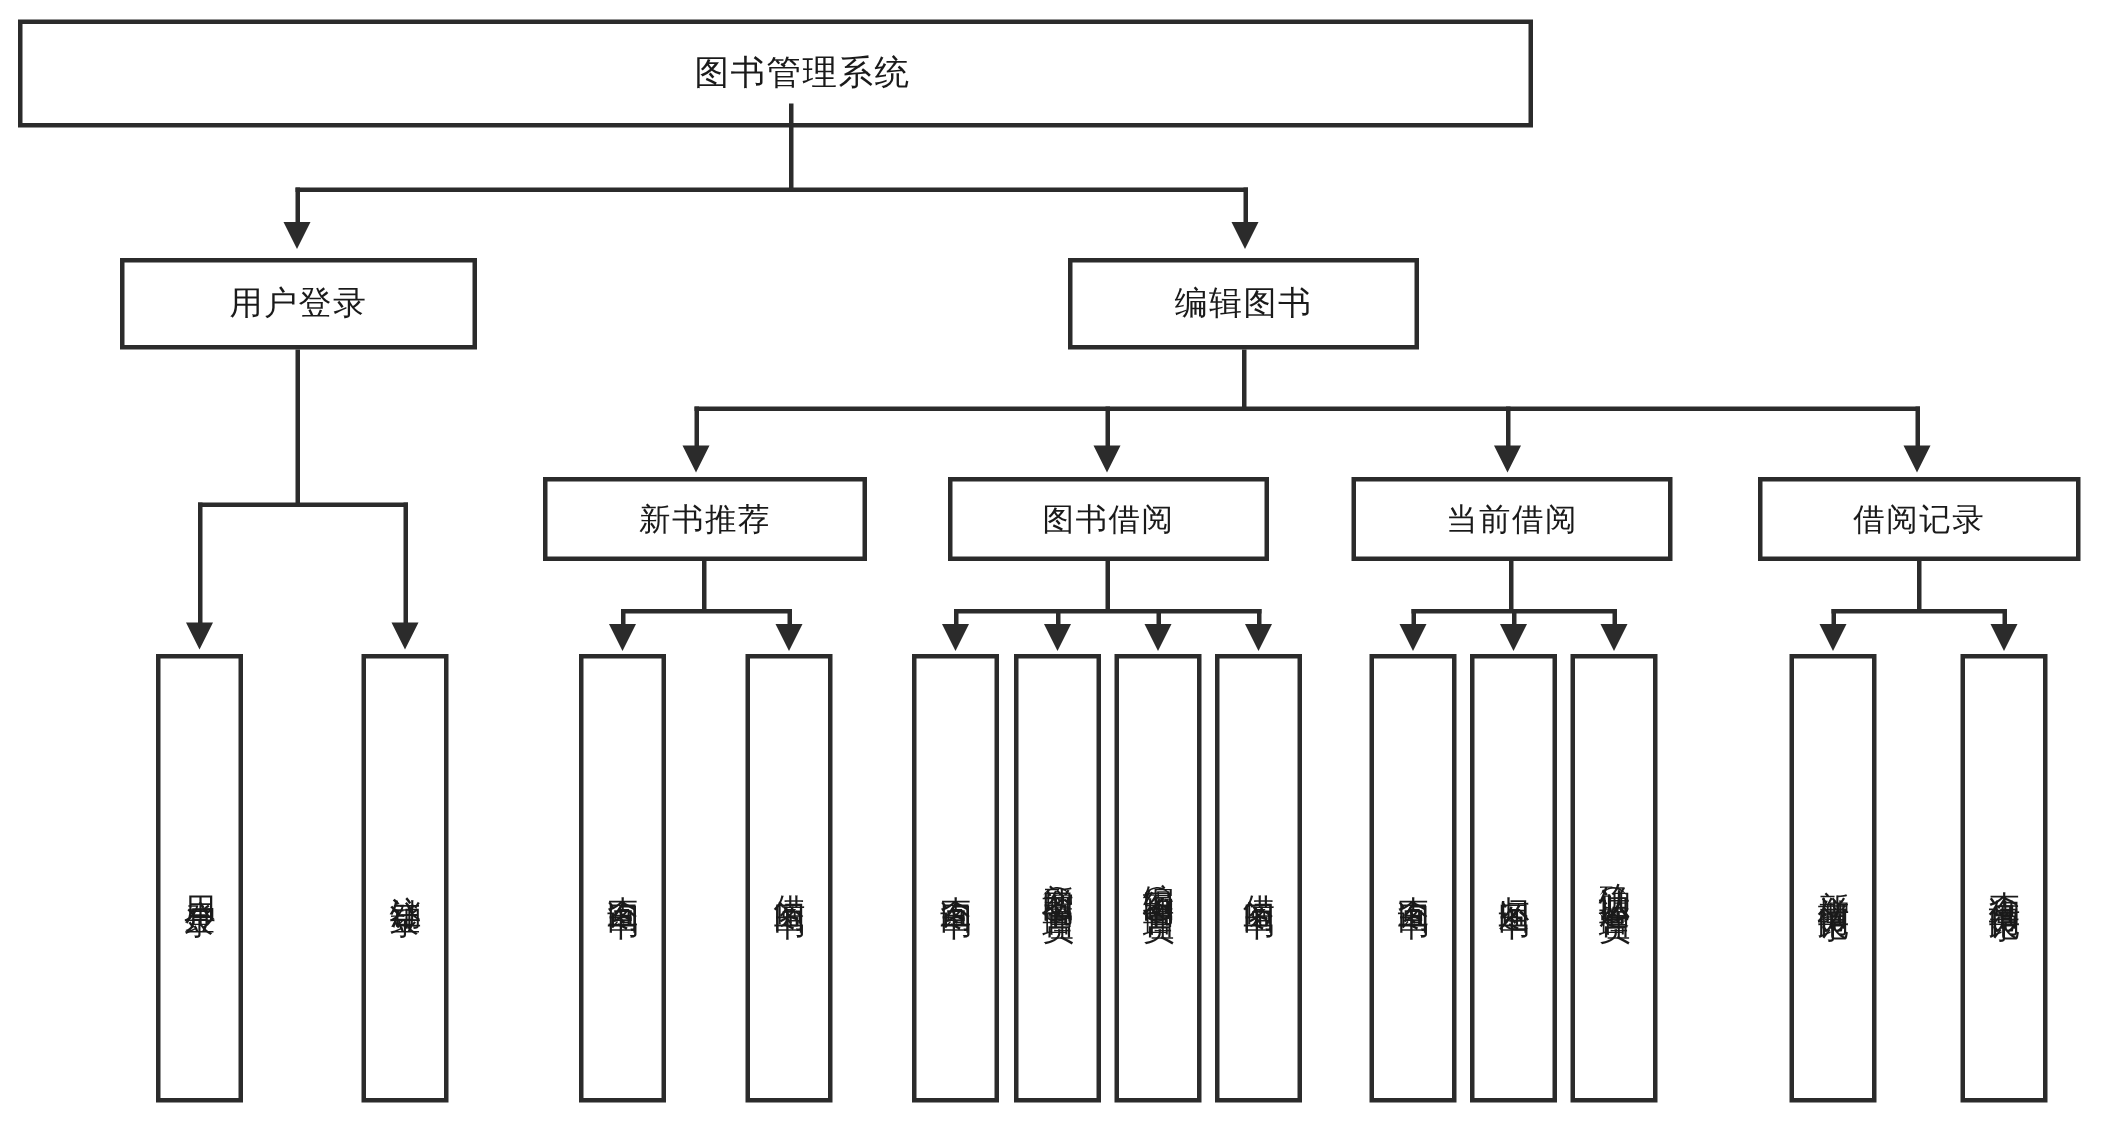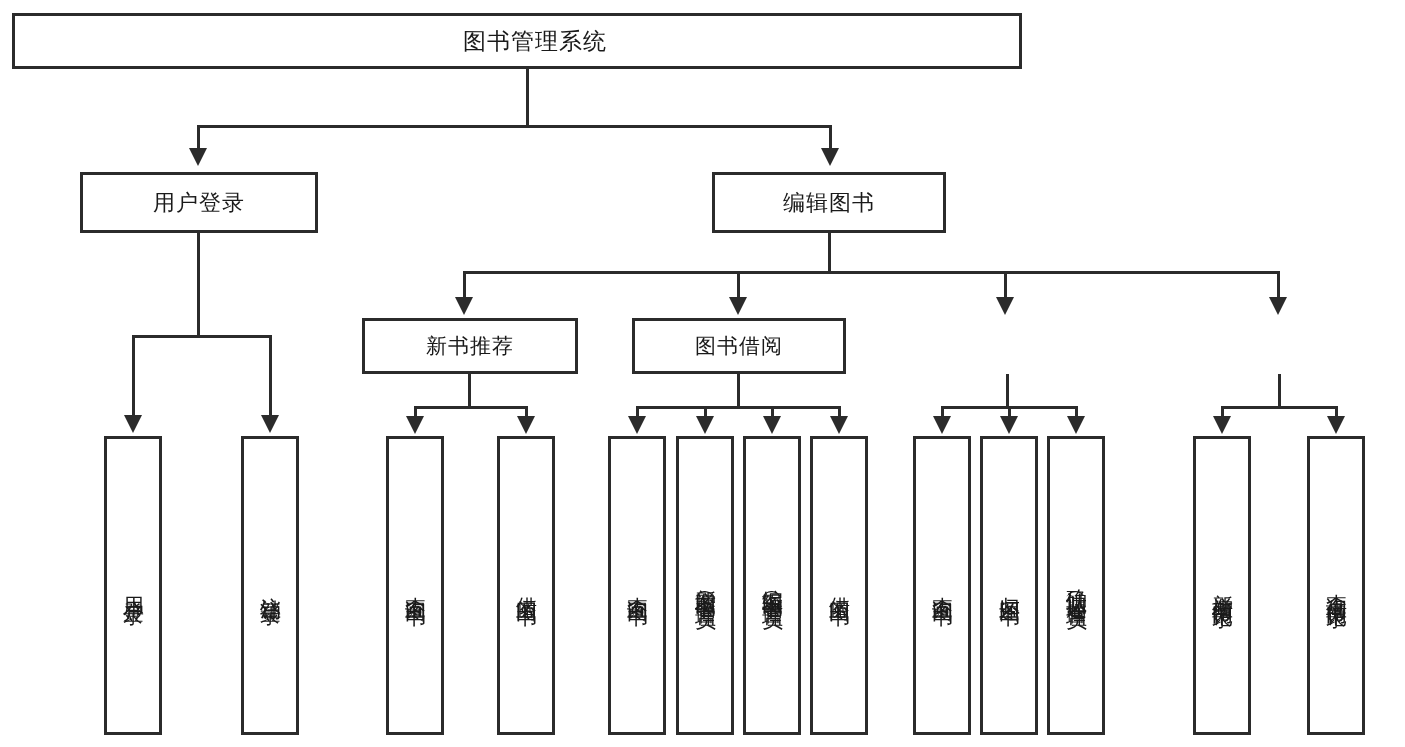--- a/index.html
+++ b/index.html
@@ -73,21 +73,21 @@
     white-space:nowrap;
     letter-spacing:0.5px;
     user-select:none;
   }
 </style>
 </head>
 <body>
 
 <div id="canvas">
 
-  <div class="node root" style="left:12px;top:13px;width:1010px;height:56px;padding-left:36px;">
+  <div class="node root" style="left:12px;top:13px;width:1010px;height:72px;padding-left:36px;">
     <span class="label">图书管理系统</span>
   </div>
 
   <div class="vline" style="left:526px;top:69px;height:58px;"></div>
   <div class="hline" style="left:197px;top:125px;width:635px;"></div>
   <div class="vline" style="left:197px;top:125px;height:25px;"></div>
   <div class="vline" style="left:829px;top:125px;height:25px;"></div>
   <div class="arrow" style="left:189px;top:148px;"></div>
   <div class="arrow" style="left:821px;top:148px;"></div>
 
@@ -122,20 +122,26 @@
   <div class="arrow" style="left:729px;top:297px;"></div>
   <div class="arrow" style="left:996px;top:297px;"></div>
   <div class="arrow" style="left:1269px;top:297px;"></div>
 
   <div class="node lvl3" style="left:362px;top:318px;width:216px;height:56px;">
     <span class="label">新书推荐</span>
   </div>
   <div class="node lvl3" style="left:632px;top:318px;width:214px;height:56px;">
     <span class="label">图书借阅</span>
   </div>
+  <div class="node lvl3" style="left:901px;top:318px;width:214px;height:56px;">
+    <span class="label">当前借阅</span>
+  </div>
+  <div class="node lvl3" style="left:1172px;top:318px;width:215px;height:56px;">
+    <span class="label">借阅记录</span>
+  </div>
 
   <div class="vline" style="left:468px;top:374px;height:34px;"></div>
   <div class="hline" style="left:414px;top:406px;width:114px;"></div>
   <div class="vline" style="left:414px;top:406px;height:12px;"></div>
   <div class="vline" style="left:525px;top:406px;height:12px;"></div>
   <div class="arrow" style="left:406px;top:416px;"></div>
   <div class="arrow" style="left:517px;top:416px;"></div>
 
   <div class="node leaf" style="left:386px;top:436px;width:58px;height:299px;">
     <span class="label">查询图书</span>

